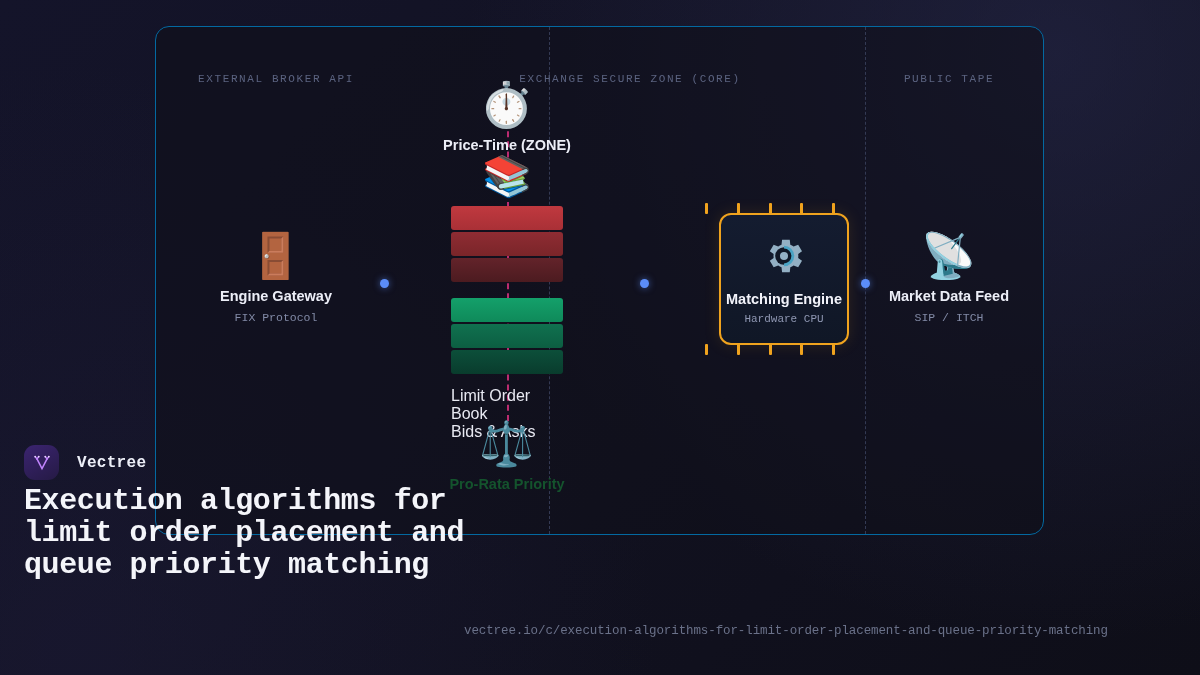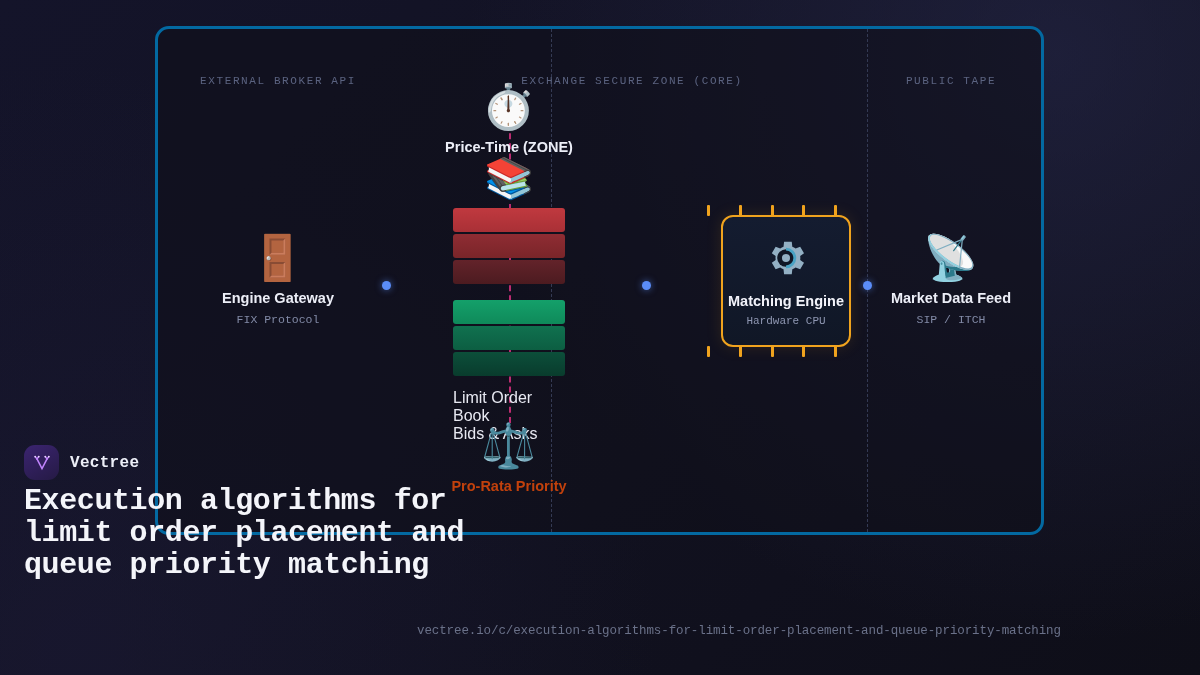--- a/index.html
+++ b/index.html
@@ -11,21 +11,21 @@
       linear-gradient(135deg, #14142a 0%, #121222 45%, #0e0e18 100%);
     font-family:"Liberation Sans", sans-serif;
     color:#e8e9f2;
     position:relative;
   }
 
   
   .panel {
     position:absolute;
     left:155px; top:26px; width:889px; height:509px;
-    border:3px solid #0369a1;
+    border:1px solid #0369a1;
     border-radius:14px;
     background:rgba(16,16,26,0.58);
     overflow:hidden;
   }
   .zone-divider {
     position:absolute; top:0; bottom:0; width:0;
     border-left:1px dashed #343a54;
   }
   .zone-label {
     position:absolute; top:46px;
@@ -80,35 +80,35 @@
   .pins { position:absolute; left:14px; right:14px; display:flex; justify-content:space-between; }
   .pins.top { top:-10px; }
   .pins.bottom { bottom:-10px; }
   .pins span { width:3px; height:11px; background:#f0a31e; border-radius:1px; display:block; }
 
   
   .dot { position:absolute; width:9px; height:9px; border-radius:50%; background:#5b8df8;
          box-shadow:0 0 7px rgba(91,141,248,0.6); }
 
   
-  .brand { position:absolute; left:24px; top:445px; display:flex; align-items:center; gap:11px; }
+  .brand { position:absolute; left:24px; top:445px; display:flex; align-items:center; gap:18px; }
   .logo {
     width:35px; height:35px; border-radius:11px;
     background:linear-gradient(150deg,#3b2470,#251a45);
     display:flex; align-items:center; justify-content:center;
   }
   .brand-name { font-family:"Liberation Mono", monospace; font-size:16px; font-weight:bold; color:#eceef7; letter-spacing:.3px; }
   .headline {
     position:absolute; left:24px; top:485px; width:470px;
     font-family:Liberation Mono, monospace;
     font-size:30px; line-height:1.07; font-weight:bold; color:#f4f5fa;
     letter-spacing:-0.4px;
   }
   .url {
-    position:absolute; left:417px; top:624px;
+    position:absolute; left:464px; top:624px;
     font-family:"Liberation Mono", monospace;
     font-size:12.5px; color:#6a7189; letter-spacing:-0.1px; white-space:nowrap;
   }
 </style>
 </head>
 <body>
 
 <div class="panel">
 
   <div class="zone-divider" style="left:393px"></div>
@@ -142,21 +142,21 @@
       <div class="lvl"></div>
       <div class="lvl"></div>
       <div class="lvl"></div>
     </div>
     <div class="n-title" style="margin-top:13px;">Limit Order Book</div>
     <div class="n-sub" style="text-align:left;">Bids &amp; Asks</div>
   </div>
 
   <div class="node" style="left:351px; top:395px;">
     <span class="emoji">⚖️</span>
-    <div class="n-title" style="color:#c2410c;">Pro-Rata Priority</div>
+    <div class="n-title" style="color:#14532d;">Pro-Rata Priority</div>
   </div>
 
   <div class="chip-wrap" style="left:614px; top:186px;padding-left:28px;">
     <div class="pins top">
       <span></span>
         <span></span>
         <span></span>
         <span></span>
         <span></span>
     </div>

